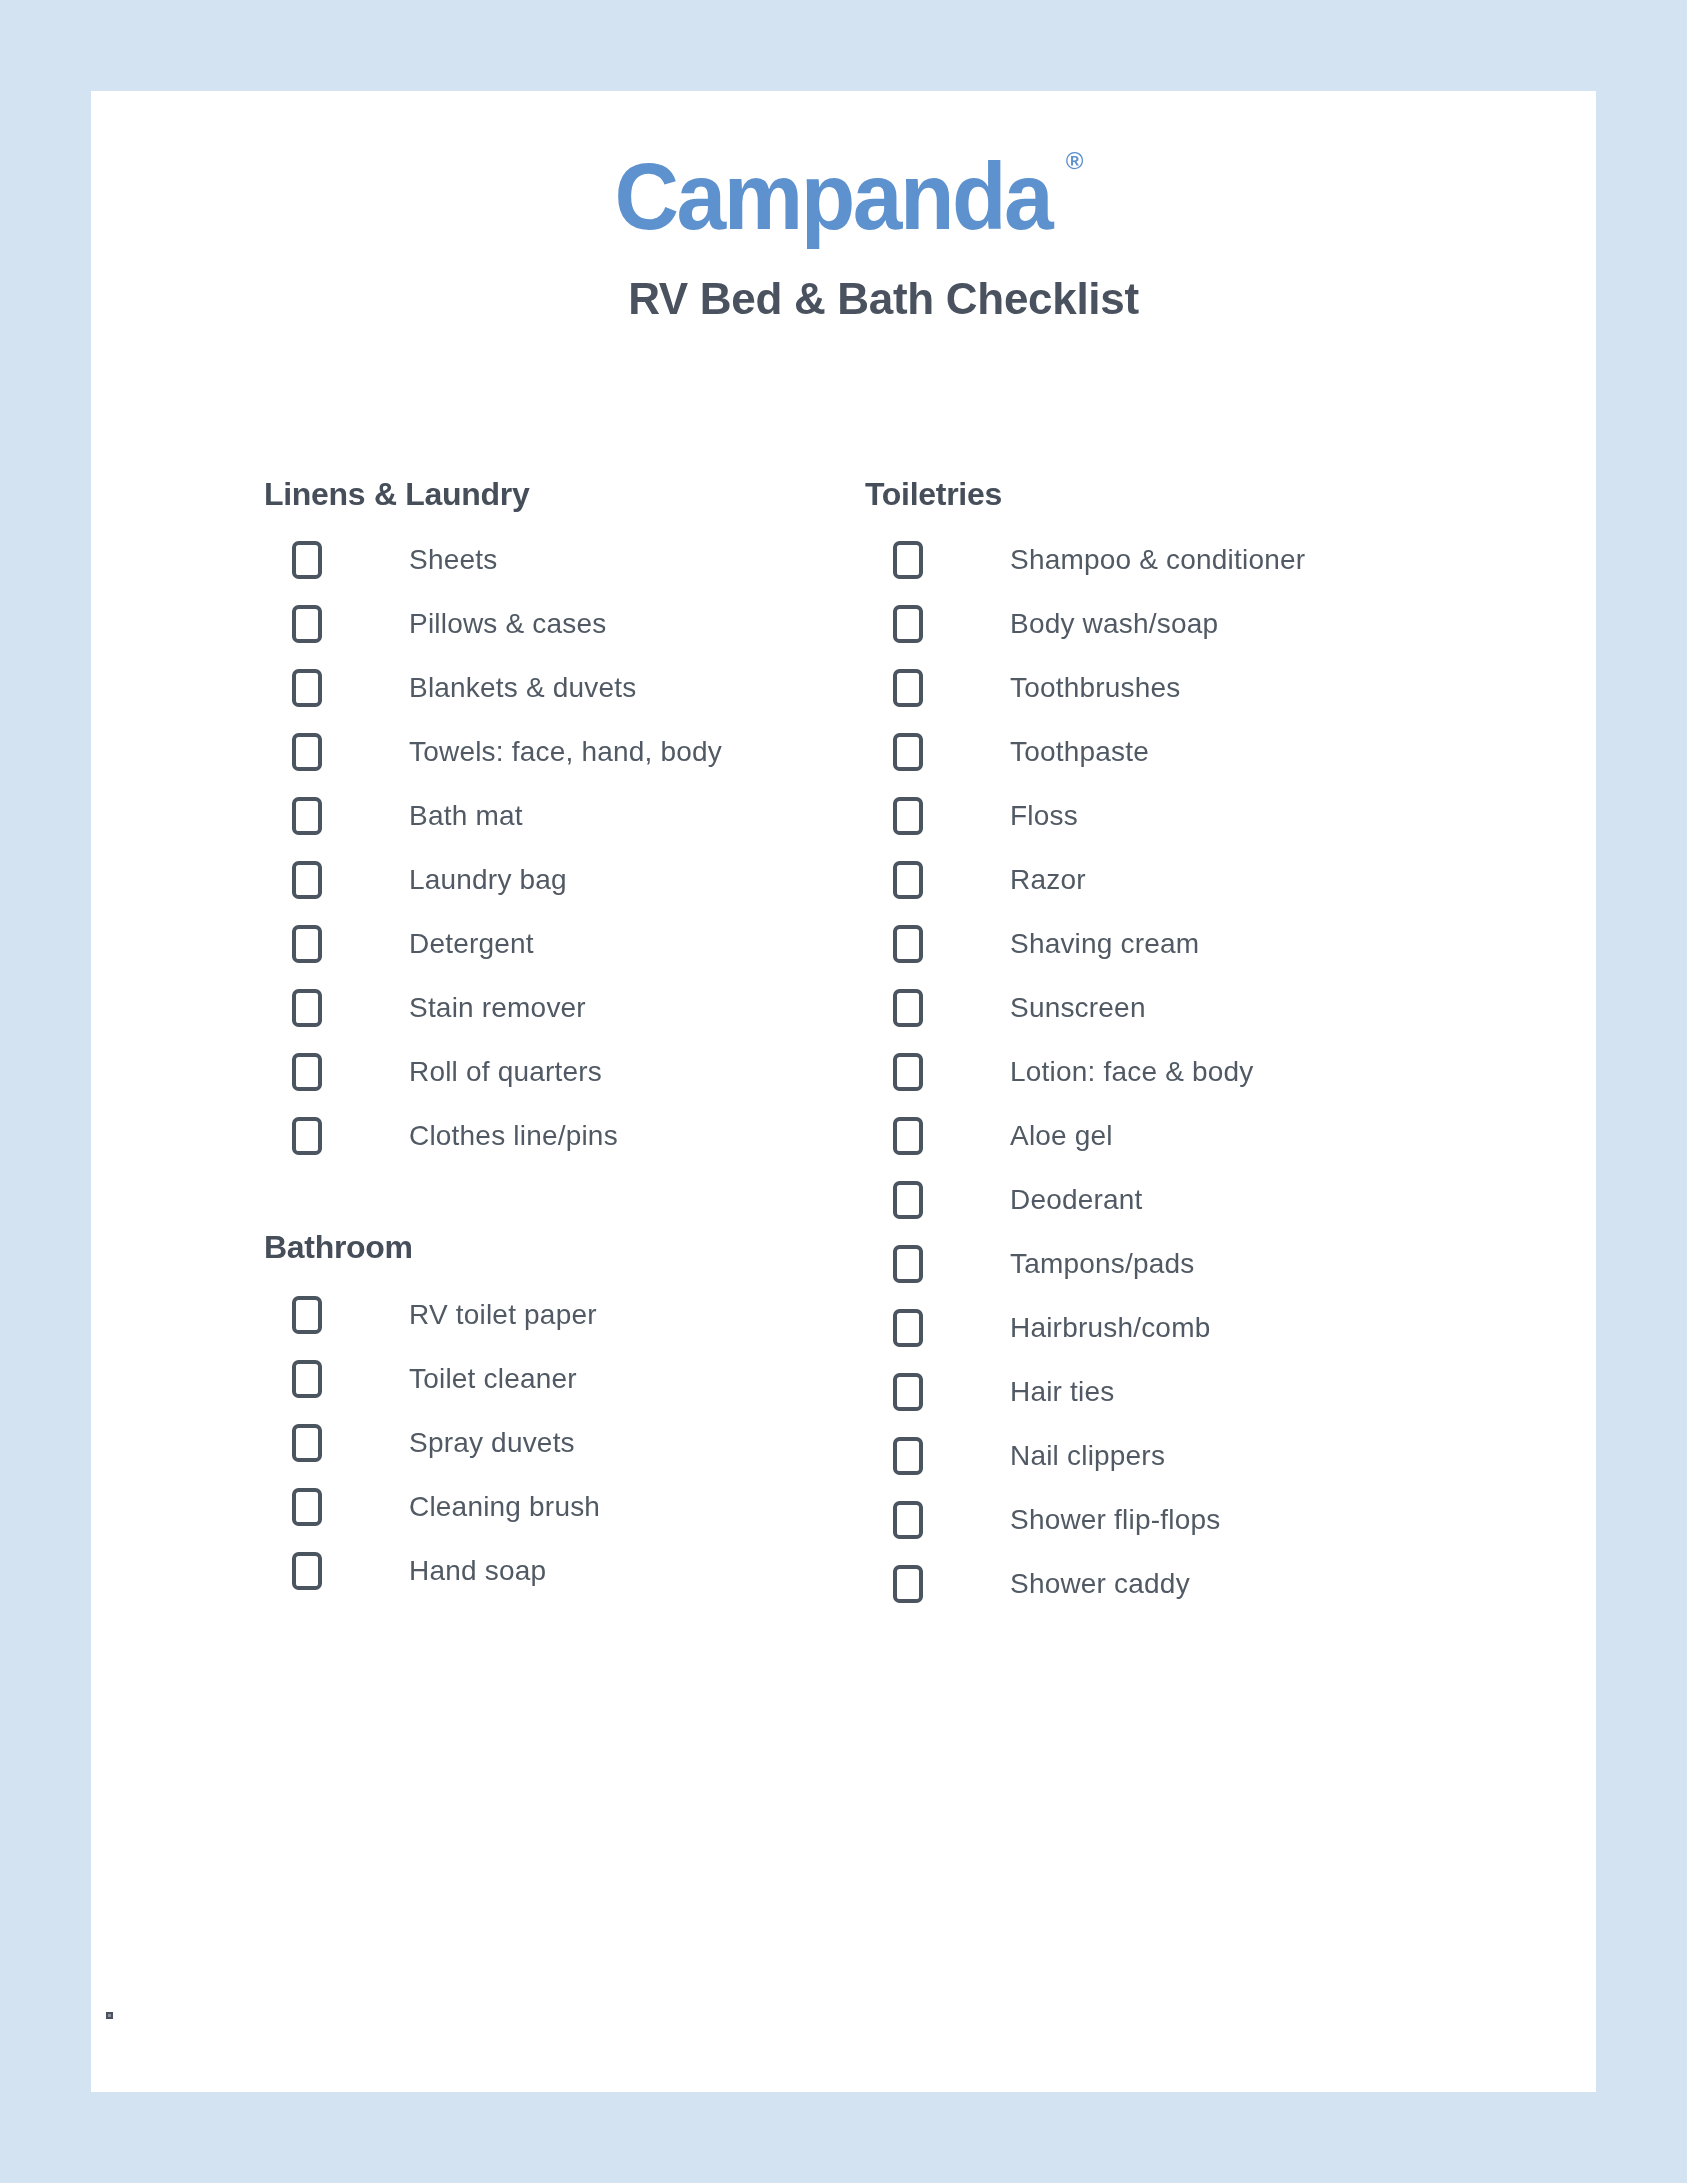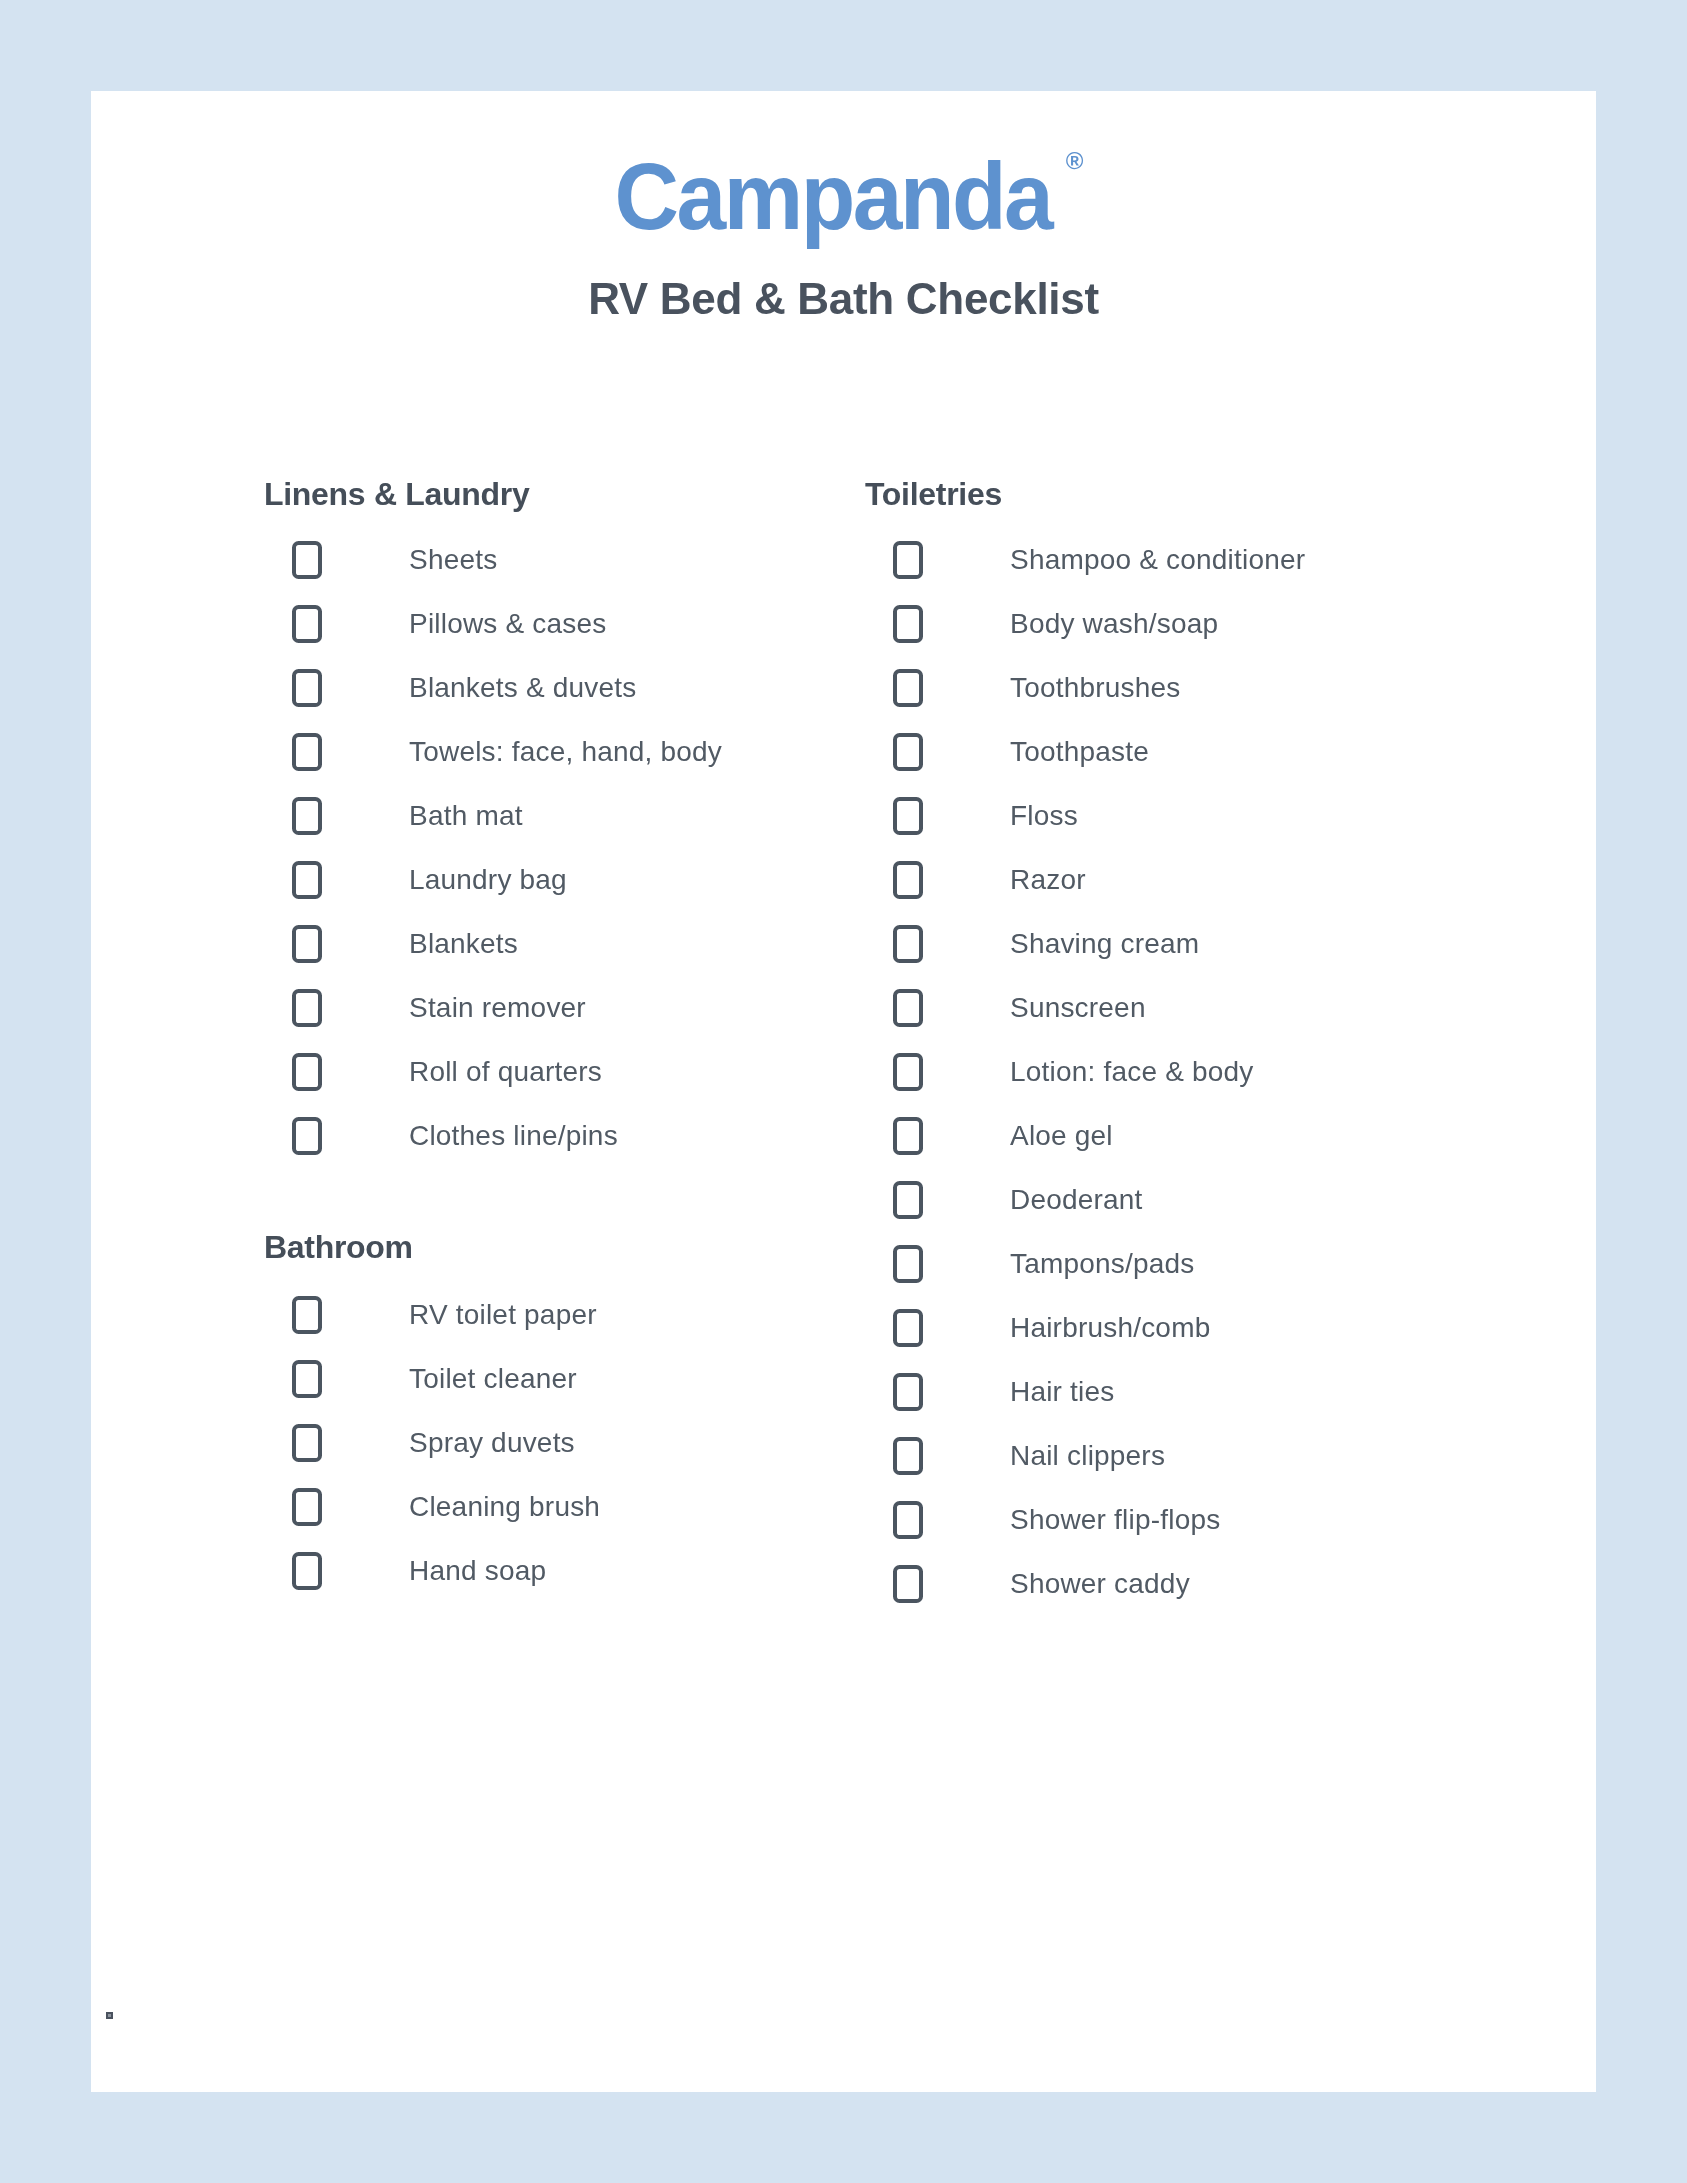--- a/index.html
+++ b/index.html
@@ -37,20 +37,21 @@
   }
   .doc-title{
     position:absolute;
     left:0; top:184px; width:100%;
     text-align:center;
     font-size:44px;
     font-weight:700;
     color:#49525e;
     line-height:48px;
     letter-spacing:-0.3px;
+    padding-left:40px;
   }
   .section-title{
     position:absolute;
     font-size:32px;
     font-weight:700;
     color:#454e59;
     line-height:46px;
     letter-spacing:-0.3px;
     white-space:nowrap;
     text-align:center;
@@ -127,21 +128,21 @@
         <div class="row">
           <div class="checkbox"></div>
           <span class="label">Bath mat</span>
         </div>
         <div class="row">
           <div class="checkbox"></div>
           <span class="label">Laundry bag</span>
         </div>
         <div class="row">
           <div class="checkbox"></div>
-          <span class="label">Blankets</span>
+          <span class="label">Detergent</span>
         </div>
         <div class="row">
           <div class="checkbox"></div>
           <span class="label">Stain remover</span>
         </div>
         <div class="row">
           <div class="checkbox"></div>
           <span class="label">Roll of quarters</span>
         </div>
         <div class="row">

